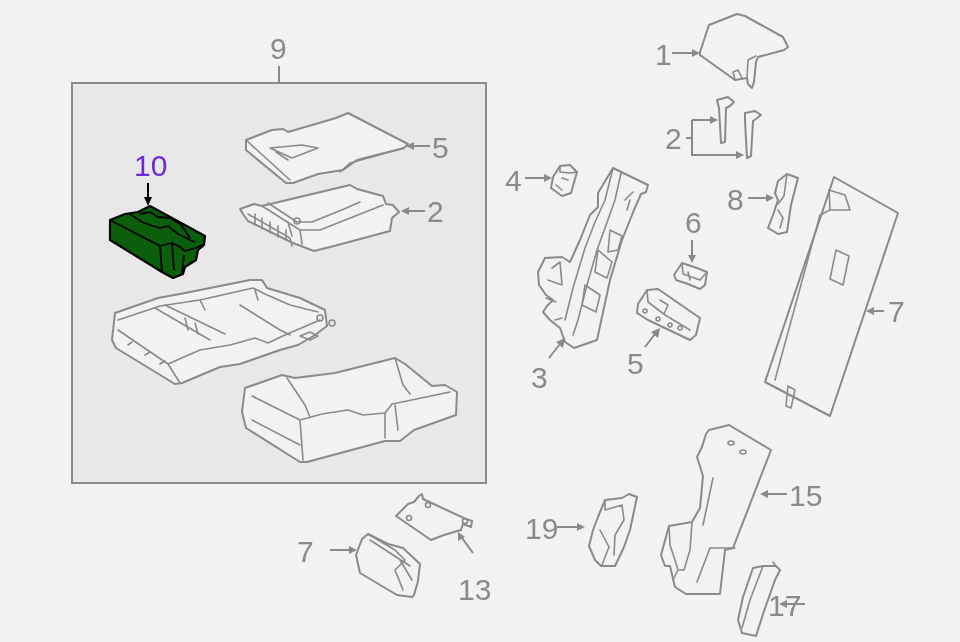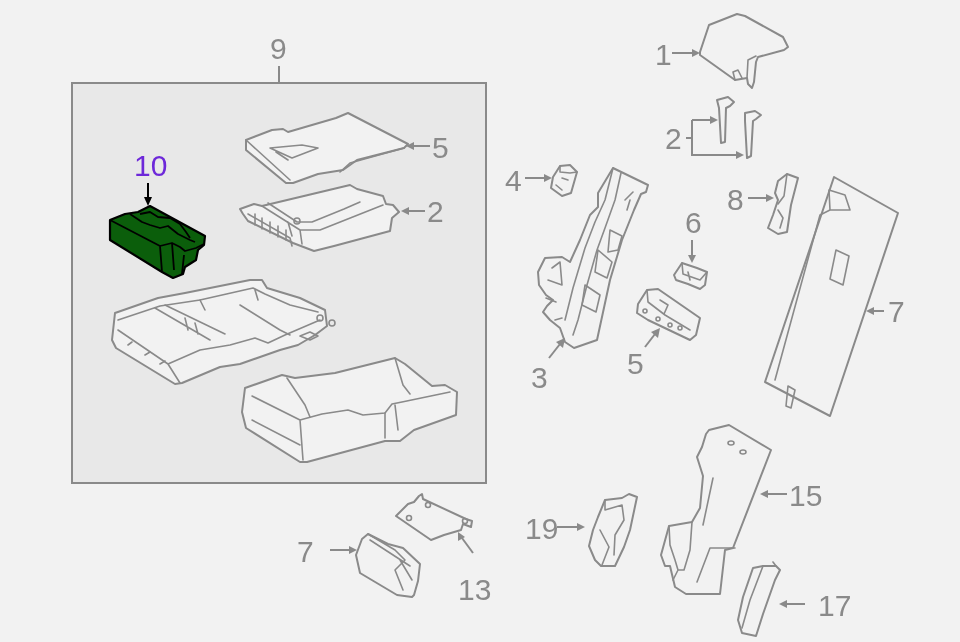--- a/index.html
+++ b/index.html
@@ -212,13 +212,13 @@
 <div class="callout" style="left:888px;top:297px;">7</div>
 <div class="callout" style="left:727px;top:185px;">8</div>
 <div class="callout" style="left:270px;top:34px;">9</div>
 <div class="callout highlight" style="left:134px;top:151px;">10</div>
 <div class="callout" style="left:427px;top:197px;">2</div>
 <div class="callout" style="left:432px;top:133px;">5</div>
 <div class="callout" style="left:458px;top:551px;margin-top:24px;">13</div>
 <div class="callout" style="left:297px;top:537px;">7</div>
 <div class="callout" style="left:789px;top:481px;">15</div>
 <div class="callout" style="left:525px;top:514px;">19</div>
-<div class="callout" style="left:818px;top:591px;">17</div>
+<div class="callout" style="left:768px;top:591px;">17</div>
 
 </body></html>

